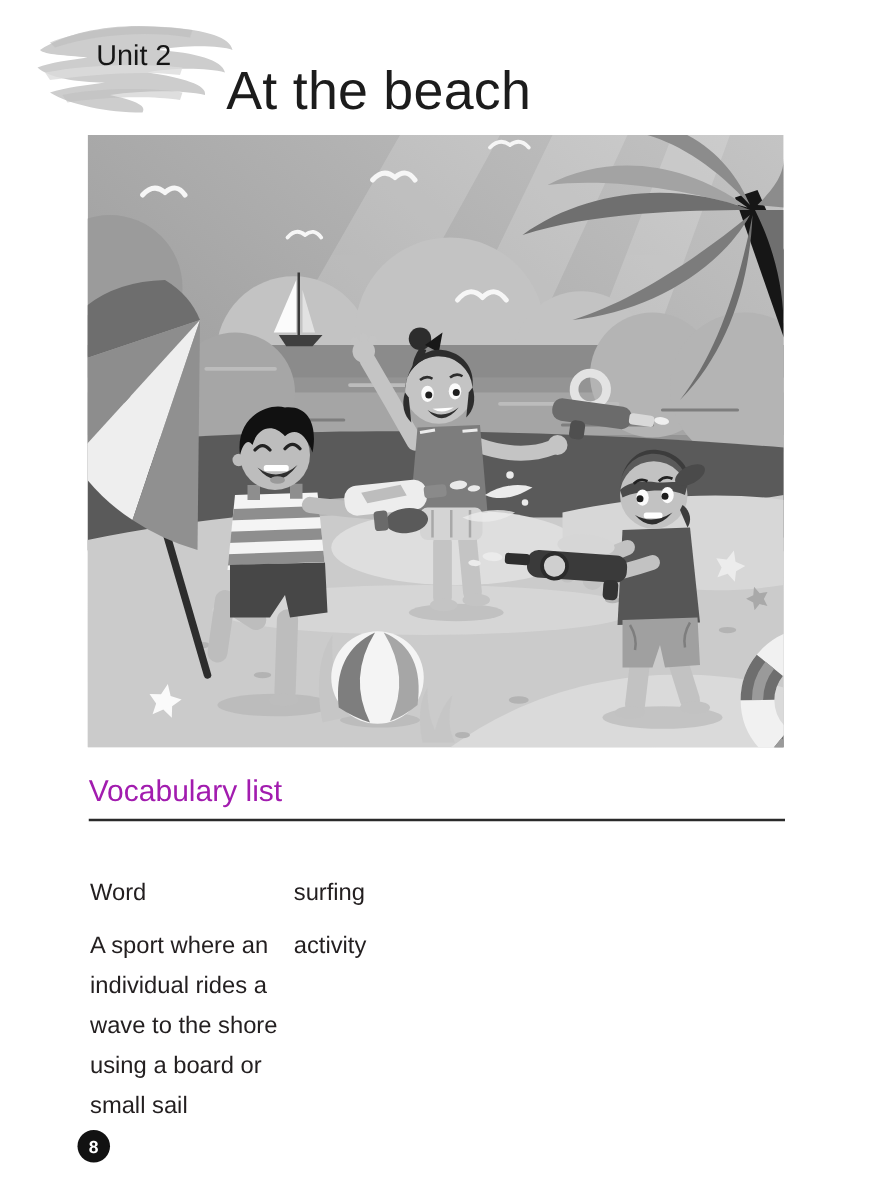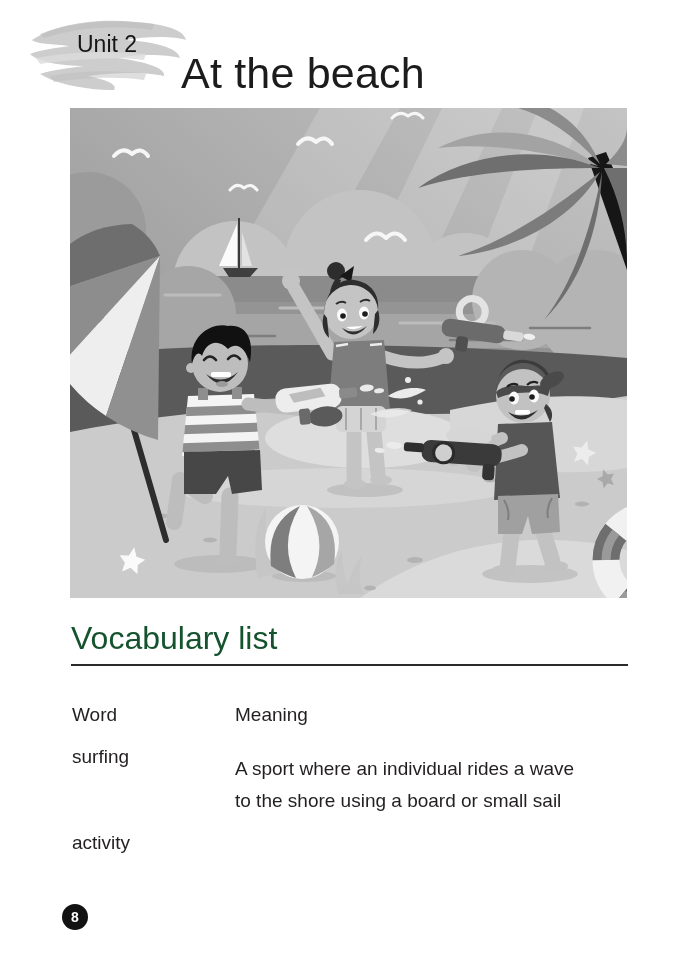--- a/index.html
+++ b/index.html
@@ -16,27 +16,27 @@
     position:absolute; left:181px; top:49px; font-size:43px; color:#1c1c1c; letter-spacing:0.2px;
   }
   .illustration {
     position:absolute; left:70px; top:108px; width:557px; height:490px; overflow:hidden;
   }
   .illustration svg { display:block; }
   .vocab-heading-wrap {
     position:absolute; left:71px; top:620px; width:557px;
     border-bottom:2px solid #2a2a2a; padding-bottom:7px;
   }
-  .vocab-heading { font-size:32px; color:#14532d; }
+  .vocab-heading { font-size:24px; color:#a21caf; }
   .vocab-table {
     position:absolute; left:72px; top:699px; width:557px;
     display:grid; grid-template-columns:163px 1fr; row-gap:10px;
     font-size:19px; line-height:32px; color:#231f20;
   }
-  .vocab-cell-meaning span { display:block; max-width:352px;margin-top:12px; }
+  .vocab-cell-meaning span { display:block; max-width:352px; }
   .page-badge {
     position:absolute; left:62px; top:904px; width:26px; height:26px;
     border-radius:50%; background:#121212; color:#ffffff;
     display:flex; align-items:center; justify-content:center;
     font-size:14px; font-weight:bold;
   }
 </style>
 </head>
 <body>
 
@@ -299,21 +299,20 @@
       </g>
     </svg>
   </div>
 
   <div class="vocab-heading-wrap">
     <span class="vocab-heading">Vocabulary list</span>
   </div>
 
   <div class="vocab-table">
     <div>Word</div>
-    <div>Meaning</div>
 
     <div>surfing</div>
     <div class="vocab-cell-meaning">
       <span>A sport where an individual rides a wave to the shore using a board or small sail</span>
     </div>
 
     <div>activity</div>
   </div>
 
   <div class="page-badge">8</div>

